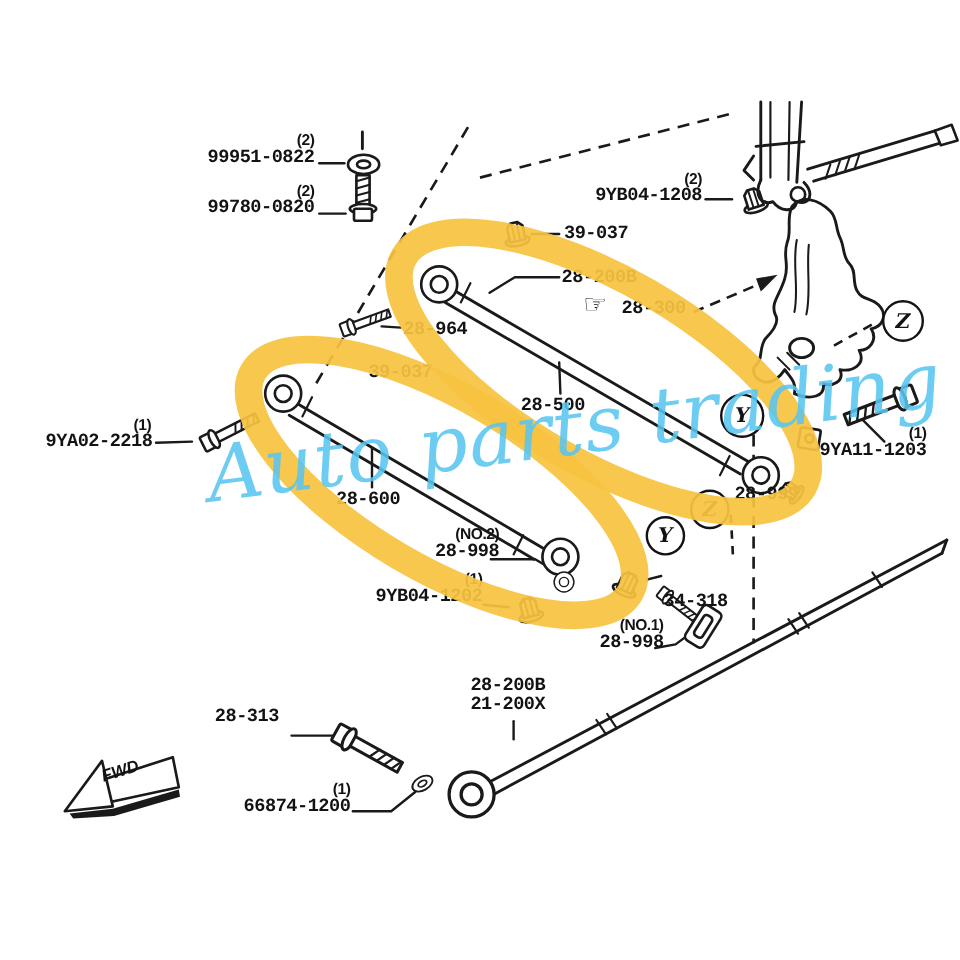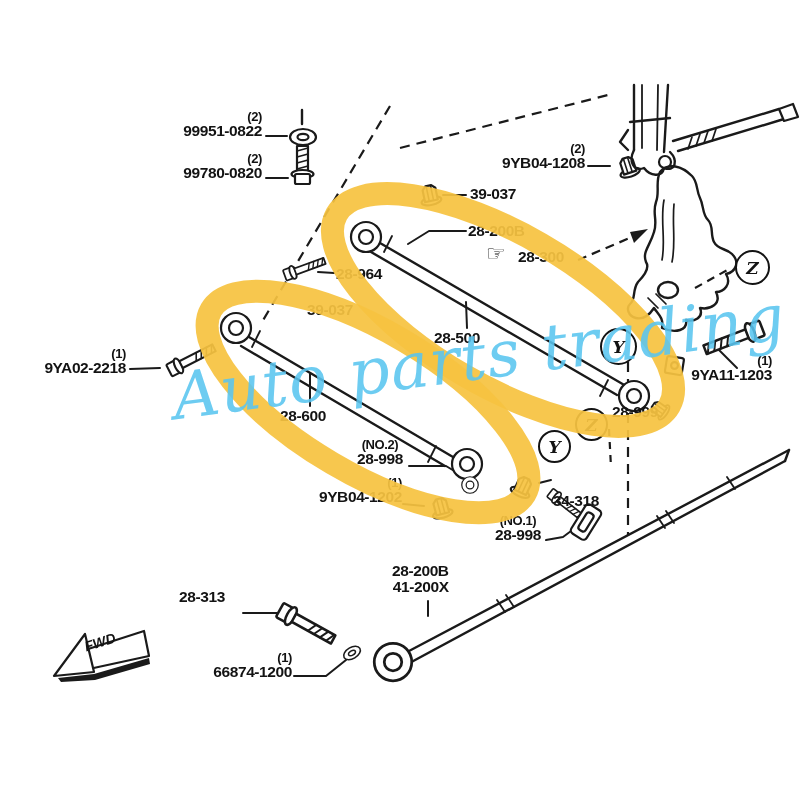--- a/index.html
+++ b/index.html
@@ -1,23 +1,23 @@
 <!DOCTYPE html>
 <html><head>
 <meta charset="utf-8">
 <style>
   html,body{margin:0;padding:0;background:#fff;width:800px;height:800px;overflow:hidden;}
   #stage{position:relative;width:800px;height:800px;background:#fff;font-family:"Liberation Sans",sans-serif;}
   svg{position:absolute;left:0;top:0;}
   .plabel{position:absolute;color:#131313;font-family:"Liberation Sans",sans-serif;
           font-weight:bold;white-space:nowrap;z-index:2;letter-spacing:-0.4px;text-align:right;}
-  .pn{display:block;font-size:15.5px;line-height:16px;}
+  .pn{display:block;font-size:15.5px;line-height:16px;font-family:Liberation Mono, monospace;}
   .qty{display:block;font-size:13px;line-height:13px;}
   .right{text-align:right;}
-  .center{text-align:center;}
+  .center{}
   .hand{position:absolute;font-size:22px;color:#131313;z-index:2;line-height:20px;}
   .callout{position:absolute;border:2.6px solid #131313;border-radius:50%;
            display:flex;align-items:center;justify-content:center;
            font-family:"DejaVu Serif",serif;font-weight:bold;font-style:italic;
            font-size:17px;color:#131313;z-index:2;background:#fff;}
   .overlay{z-index:3;pointer-events:none;}
   #watermark{position:absolute;left:178px;top:360px;z-index:4;
              font-family:"DejaVu Serif",serif;font-style:italic;font-weight:normal;
              font-size:64px;color:#59C5F0;opacity:.88;white-space:nowrap;
              transform:rotate(-7.5deg);transform-origin:0 100%;letter-spacing:1px;}
@@ -214,21 +214,21 @@
   </div>
   <div class="plabel" style="left:553px;top:493px">
     <span class="pn">34-318</span>
   </div>
   <div class="plabel center" style="left:483px;top:514px;width:70px">
     <span class="qty">(NO.1)</span>
     <span class="pn">28-998</span>
   </div>
   <div class="plabel" style="left:392px;top:563px">
     <span class="pn">28-200B</span>
-    <span class="pn">41-200X</span>
+    <span class="pn">21-200X</span>
   </div>
   <div class="plabel" style="left:179px;top:589px">
     <span class="pn">28-313</span>
   </div>
   <div class="plabel right" style="left:186px;top:651px;width:106px">
     <span class="qty">(1)</span>
     <span class="pn">66874-1200</span>
   </div>
   <div class="plabel right" style="left:38px;top:347px;width:88px">
     <span class="qty">(1)</span>

